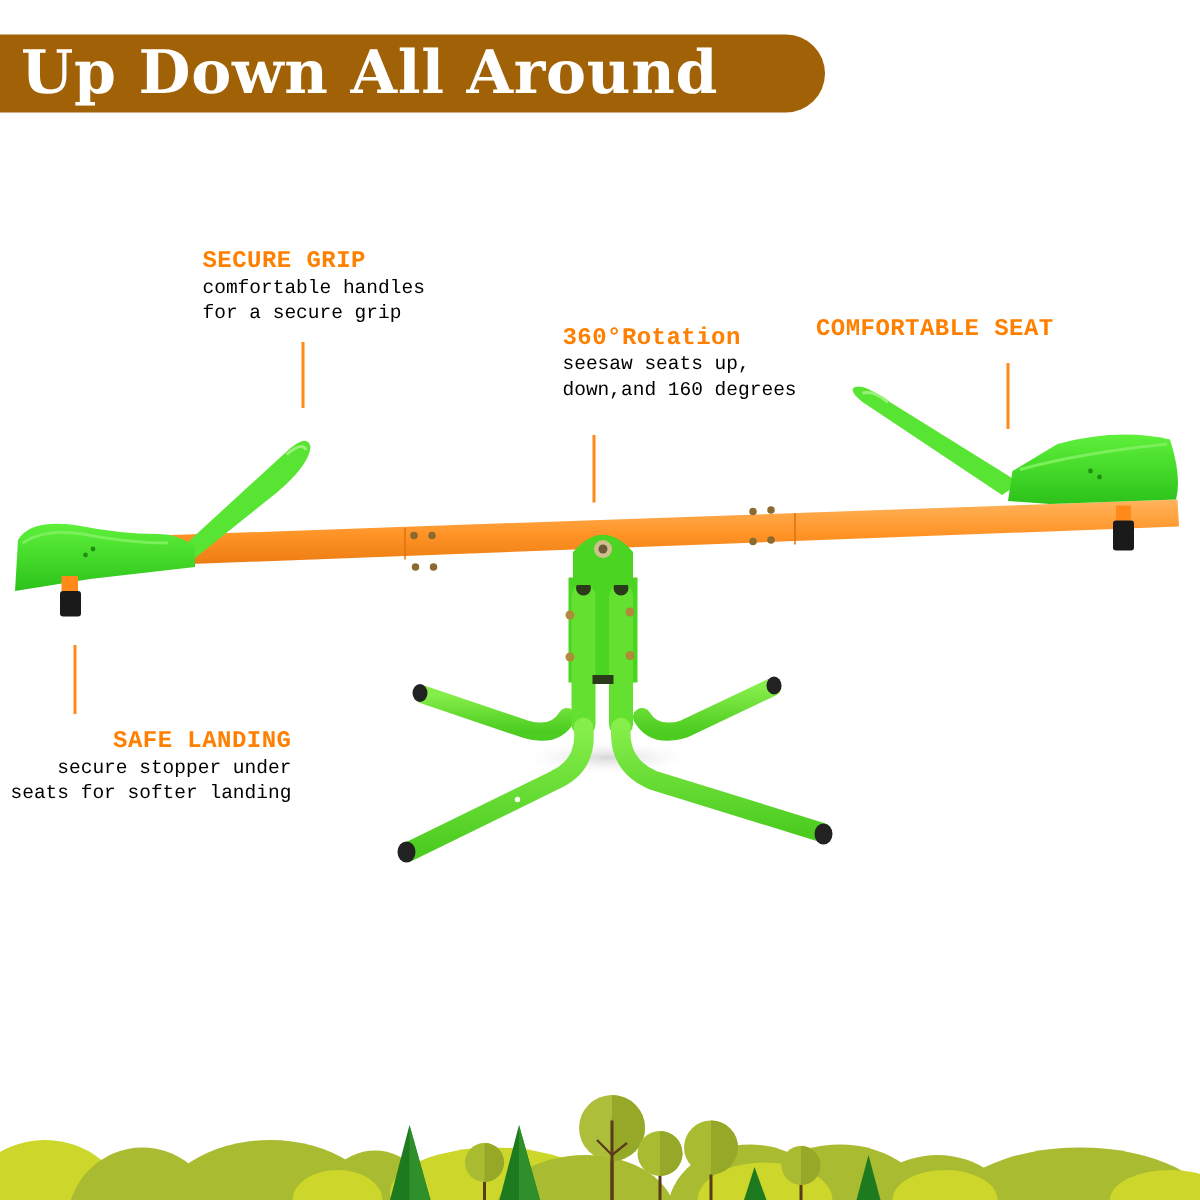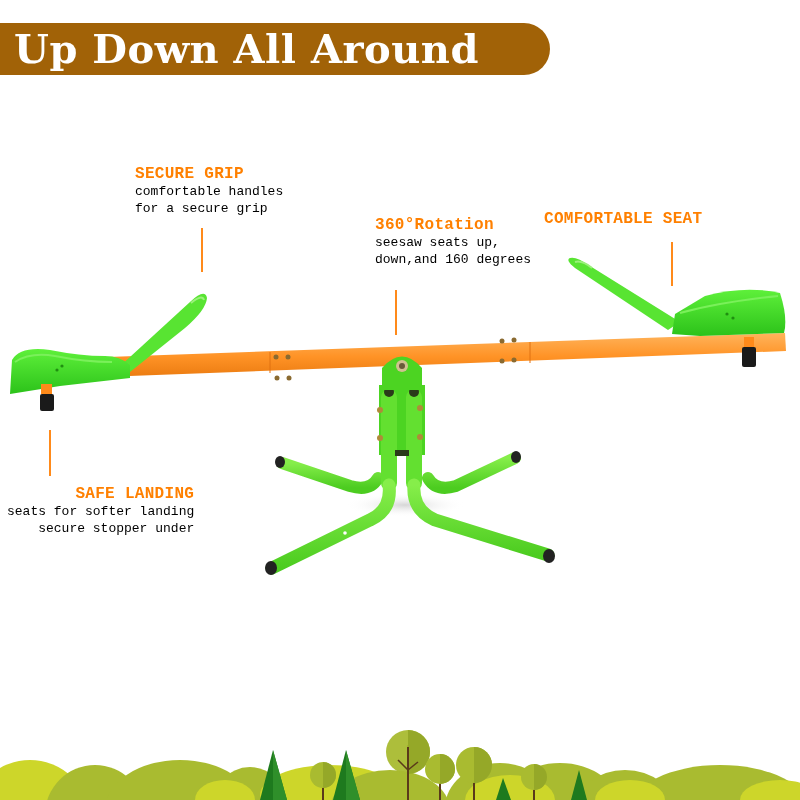--- a/index.html
+++ b/index.html
@@ -45,22 +45,22 @@
 <div class="leader" style="left:395px; top:290px; height:45px;"></div>
 
 <div class="callout" style="left:544px; top:210px;">
   <div class="head">COMFORTABLE SEAT</div>
 </div>
 <div class="leader" style="left:671px; top:242px; height:44px;"></div>
 
 <div class="leader" style="left:49px; top:430px; height:46px;"></div>
 <div class="callout" style="left:7px; top:485px;text-align:right;">
   <div class="head">SAFE LANDING</div>
+  <div class="desc">secure stopper under</div>
   <div class="desc">seats for softer landing</div>
-  <div class="desc">secure stopper under</div>
 </div>
 
 <svg class="scene" width="800" height="800" viewBox="0 0 800 800">
   <defs>
     <linearGradient id="barGrad" x1="0" y1="0" x2="0" y2="1">
       <stop offset="0" stop-color="#ffb45c"></stop>
       <stop offset="0.5" stop-color="#ff9326"></stop>
       <stop offset="1" stop-color="#e8780e"></stop>
     </linearGradient>
     <linearGradient id="seatGrad" x1="0" y1="0" x2="0" y2="1">

